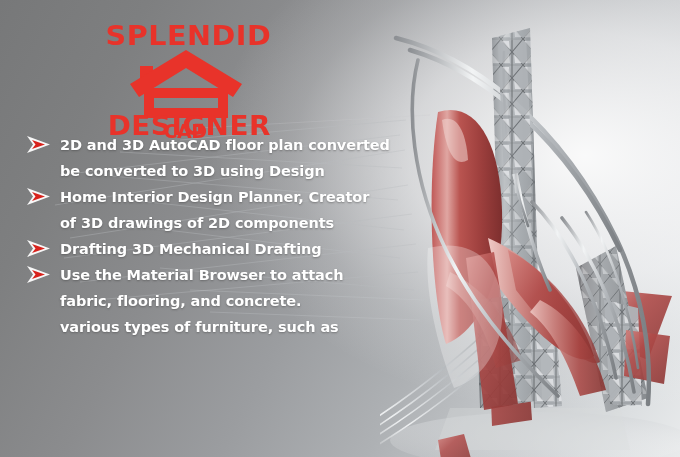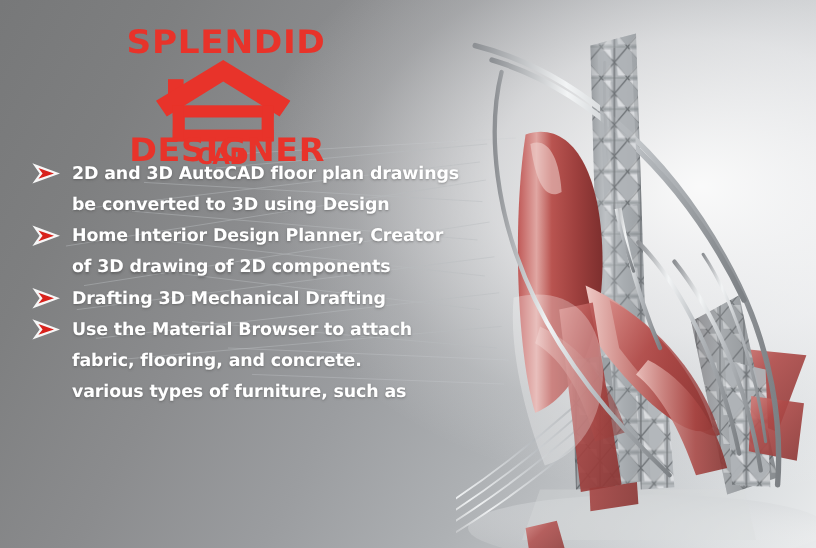--- a/index.html
+++ b/index.html
@@ -278,32 +278,32 @@
     <div id="logo-bottom" class="logo-word">DESIGNER</div>
   </div>
 
   <div id="features">
 
     <div class="feature-item">
       <svg class="bullet-icon" viewBox="0 0 26 19">
         <path d="M1 1 L 24 9.5 L 1 18 L 7 9.5 Z" fill="#f7f7f7"></path>
         <path d="M6 5 L 19 9.5 L 6 14 L 9.5 9.5 Z" fill="#d8221c"></path>
       </svg>
-      <div class="feature-line">2D and 3D AutoCAD floor plan drawings</div>
+      <div class="feature-line">2D and 3D AutoCAD floor plan converted</div>
       <div class="feature-line">be converted to 3D using Design</div>
     </div>
 
 
     <div class="feature-item">
       <svg class="bullet-icon" viewBox="0 0 26 19">
         <path d="M1 1 L 24 9.5 L 1 18 L 7 9.5 Z" fill="#f7f7f7"></path>
         <path d="M6 5 L 19 9.5 L 6 14 L 9.5 9.5 Z" fill="#d8221c"></path>
       </svg>
       <div class="feature-line">Home Interior Design Planner, Creator</div>
-      <div class="feature-line">of 3D drawing of 2D components</div>
+      <div class="feature-line">of 3D drawings of 2D components</div>
     </div>
 
     <div class="feature-item">
       <svg class="bullet-icon" viewBox="0 0 26 19">
         <path d="M1 1 L 24 9.5 L 1 18 L 7 9.5 Z" fill="#f7f7f7"></path>
         <path d="M6 5 L 19 9.5 L 6 14 L 9.5 9.5 Z" fill="#d8221c"></path>
       </svg>
       <div class="feature-line">Drafting 3D Mechanical Drafting</div>
     </div>
 

